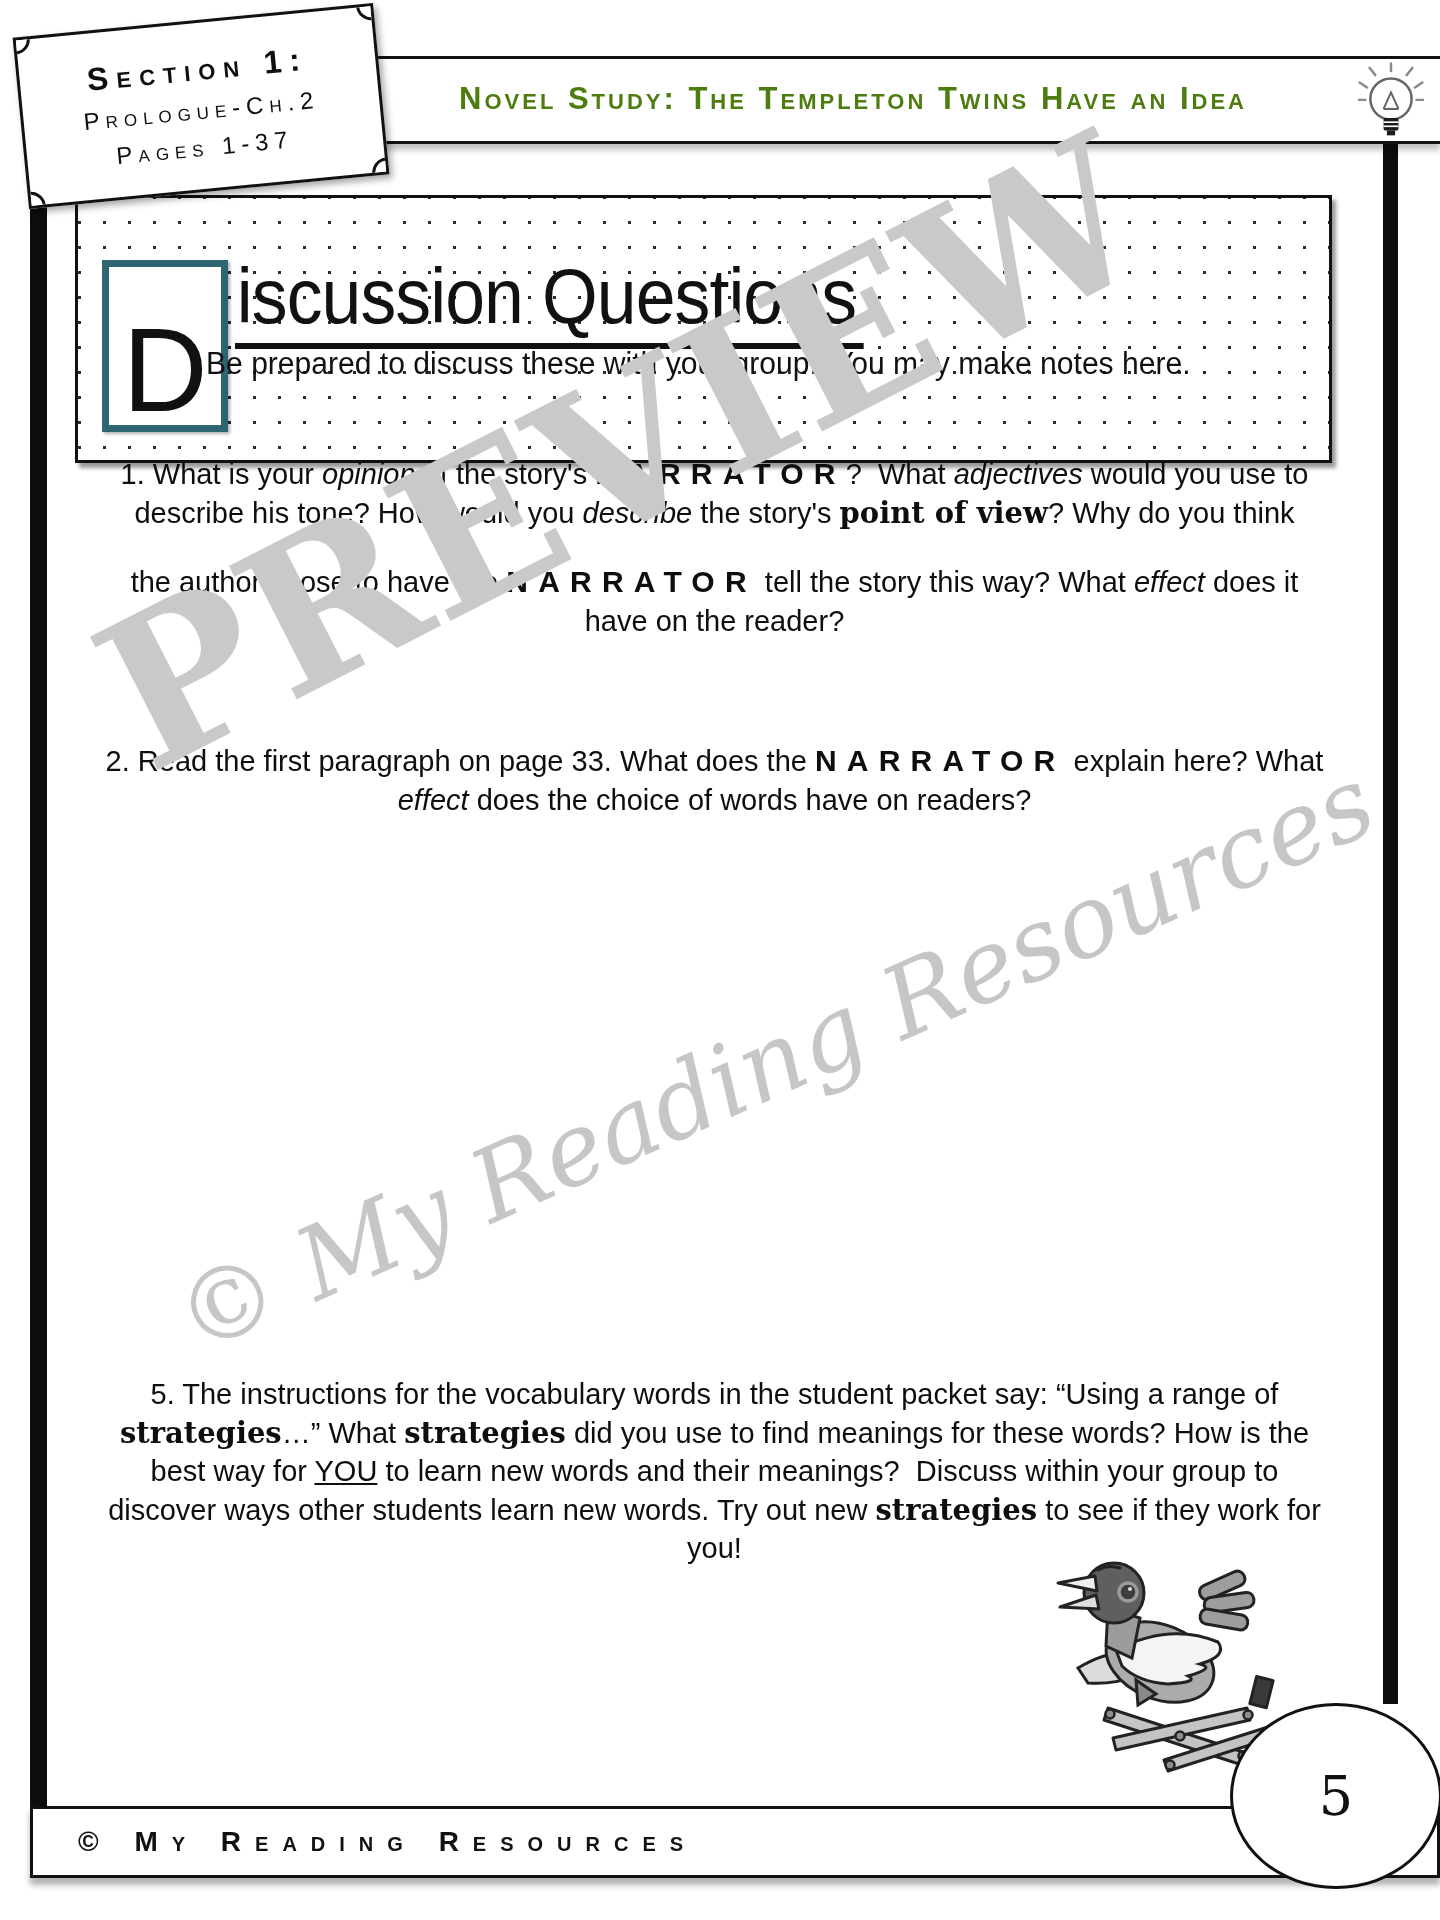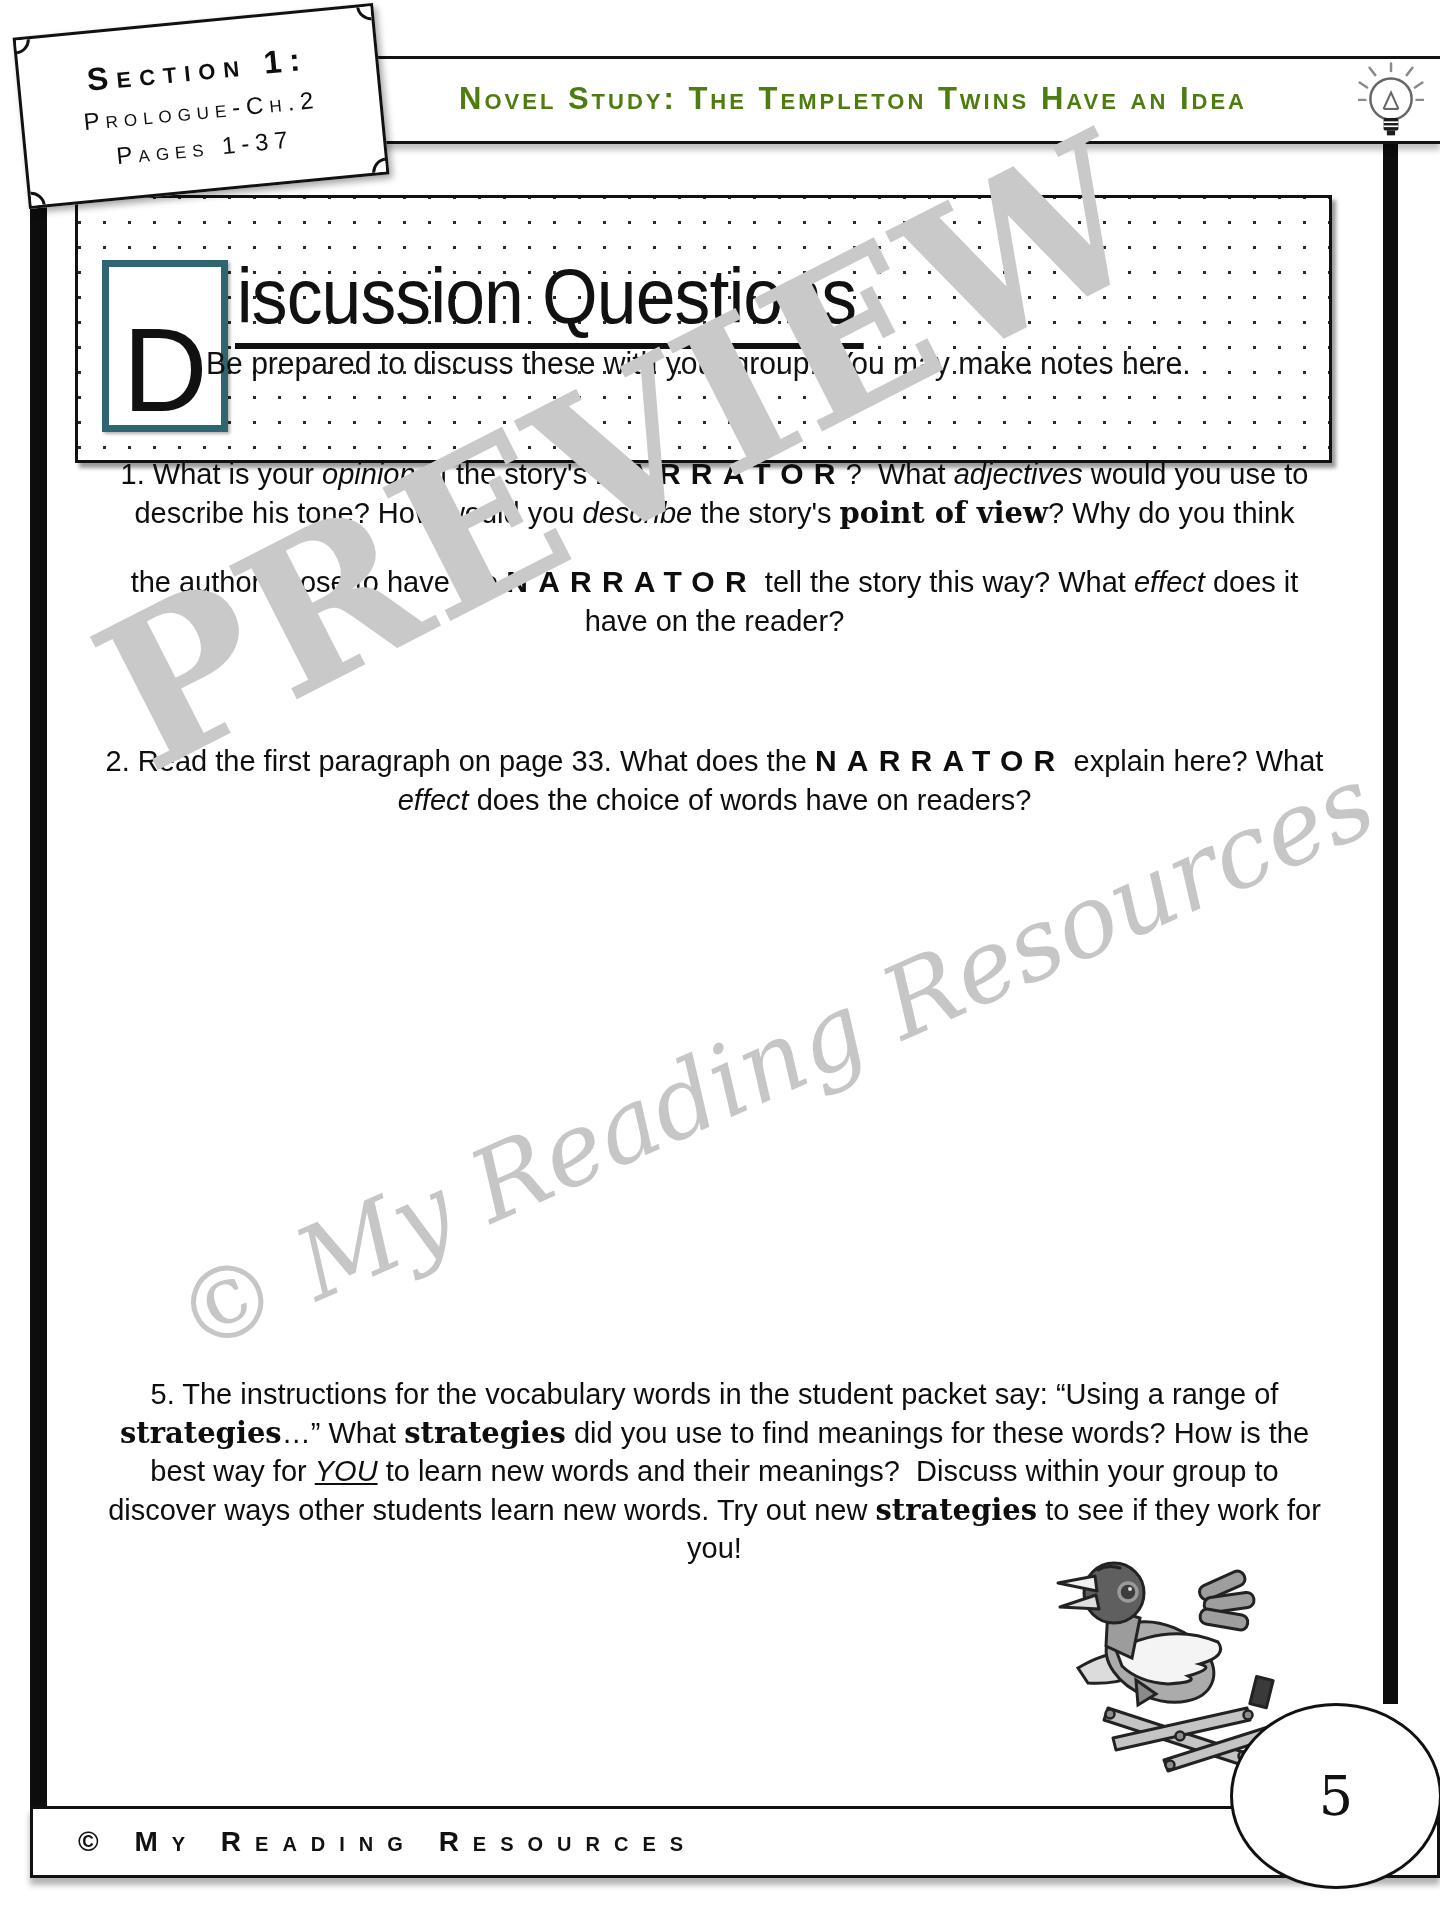--- a/index.html
+++ b/index.html
@@ -67,21 +67,21 @@
 
   
   .question {
     position:absolute; left:97px; width:1235px; font-size:29px; line-height:38.5px;
     color:#0e0e0e; white-space:pre-wrap; z-index:3;text-align:center;
   }
   .q1{top:455px} .q2{top:742px} .q3{top:945px} .q4{top:1146px} .q5{top:1375px}
   .it   { font-style:italic; }
   .slab { font-family:"DejaVu Serif", serif; font-weight:bold; }
   .narr { font-weight:bold; letter-spacing:.34em; font-size:30px; }
-  .undl { text-decoration:underline;font-style:italic; }
+  .undl { text-decoration:underline; }
   .pgap { display:block; height:31px; }
 
   
   .wm-preview {
     position:absolute; left:60px; top:372px; width:1040px; text-align:center;
     font-family:"DejaVu Serif", serif; font-weight:bold; font-size:205px; line-height:1;
     color:#cbcbcb; letter-spacing:2px; transform:rotate(-27deg); z-index:6; pointer-events:none;
   }
   .wm-script {
     position:absolute; left:140px; top:1075px; width:980px; text-align:center;

